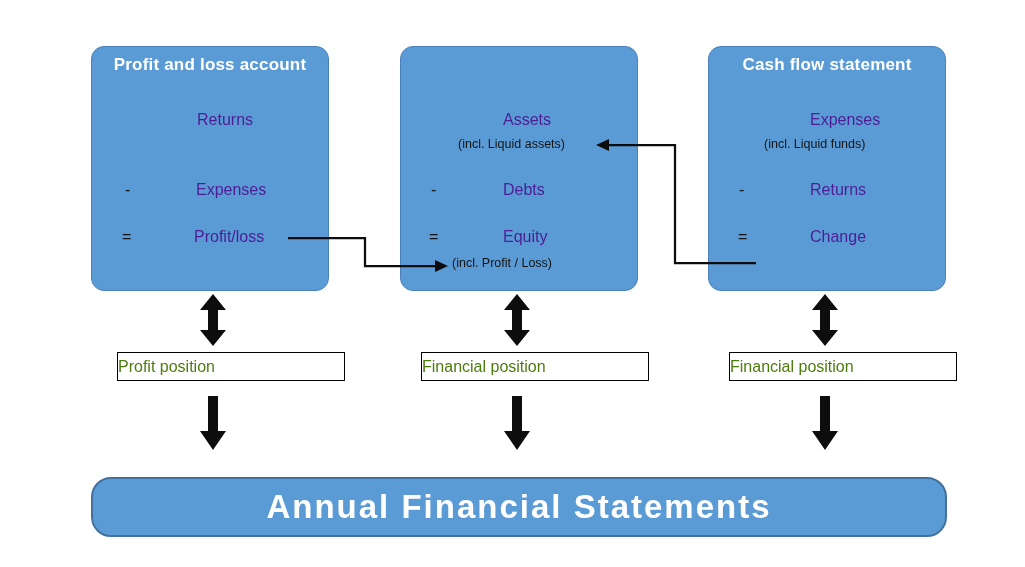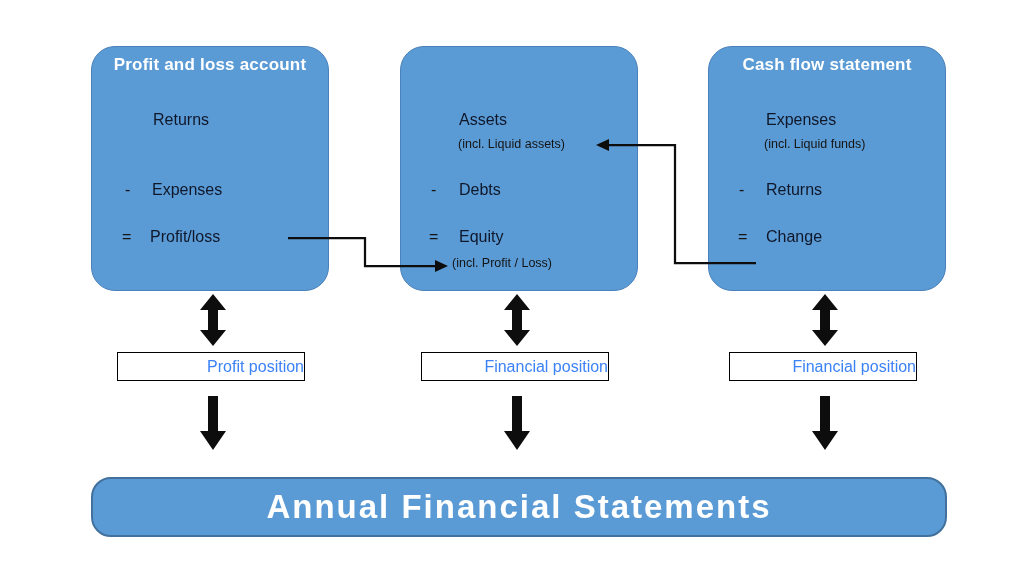--- a/index.html
+++ b/index.html
@@ -2,39 +2,39 @@
 <html><head>
 <meta charset="utf-8">
 <style>
   html,body{margin:0;padding:0;background:#ffffff;}
   #canvas{
     position:relative;width:1025px;height:567px;background:#ffffff;overflow:hidden;
     font-family:"Liberation Sans",sans-serif;color:#141414;
   }
   .panel{
     position:absolute;top:46px;height:245px;width:238px;
-    background:#5b9bd5;border:1px solid #4a81ba;border-radius:24px;
+    background:#5b9bd5;border:1px solid #4a81ba;border-radius:13px;
     box-sizing:border-box;
   }
   .p1{left:91px;}
   .p2{left:400px;}
   .p3{left:708px;padding-left:25px;}
   .panel-title{
     position:absolute;top:8px;left:0;width:100%;text-align:center;
     color:#ffffff;font-size:17px;font-weight:600;letter-spacing:.2px;
   }
-  .row-label{position:absolute;font-size:16px;line-height:20px;color:#0f172a;white-space:nowrap;}
+  .row-label{position:absolute;font-size:16px;line-height:20px;color:#4c1d95;white-space:nowrap;margin-left:44px;}
   .row-prefix{position:absolute;font-size:16px;line-height:20px;color:#141414;}
   .row-note{position:absolute;font-size:12.5px;line-height:15px;color:#141414;white-space:nowrap;}
   .row-subline{position:absolute;font-size:15px;line-height:19px;color:#141414;white-space:nowrap;}
   .pos-box{
-    position:absolute;top:352px;width:188px;height:29px;background:#ffffff;
+    position:absolute;top:352px;width:228px;height:29px;background:#ffffff;
     border:1.5px solid #000000;box-sizing:border-box;
-    display:flex;align-items:center;justify-content:flex-end;
-    font-size:16px;color:#3b82f6;white-space:nowrap;
+    display:flex;align-items:center;justify-content:flex-start;
+    font-size:16px;color:#4d7c0f;white-space:nowrap;
   }
   .pb1{left:117px;} .pb2{left:421px;} .pb3{left:729px;}
   .footer-bar{
     position:absolute;left:91px;top:477px;width:856px;height:60px;
     background:#5b9bd5;border:2px solid #41719c;border-radius:20px;
     box-sizing:border-box;display:flex;align-items:center;justify-content:center;
   }
   .footer-label{
     color:#ffffff;font-size:33px;font-weight:700;letter-spacing:2px;white-space:nowrap;
   }

